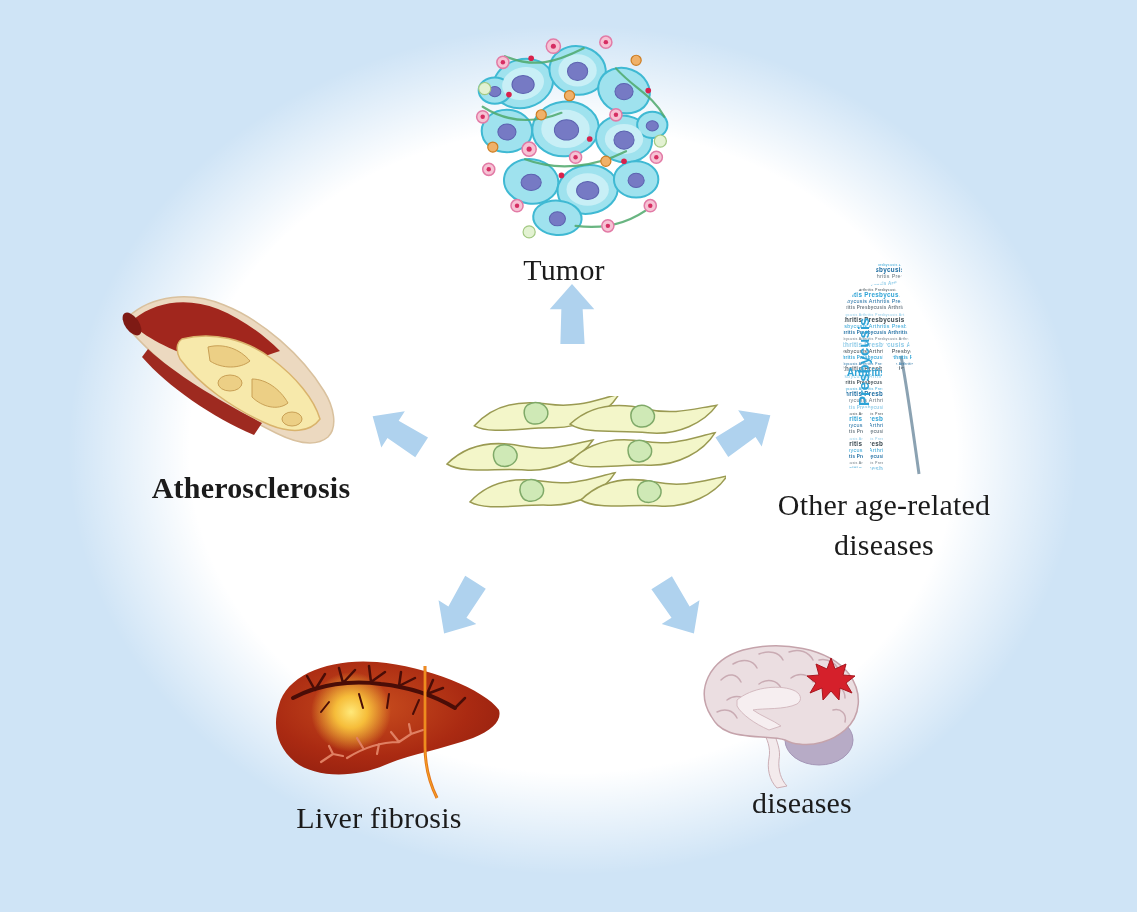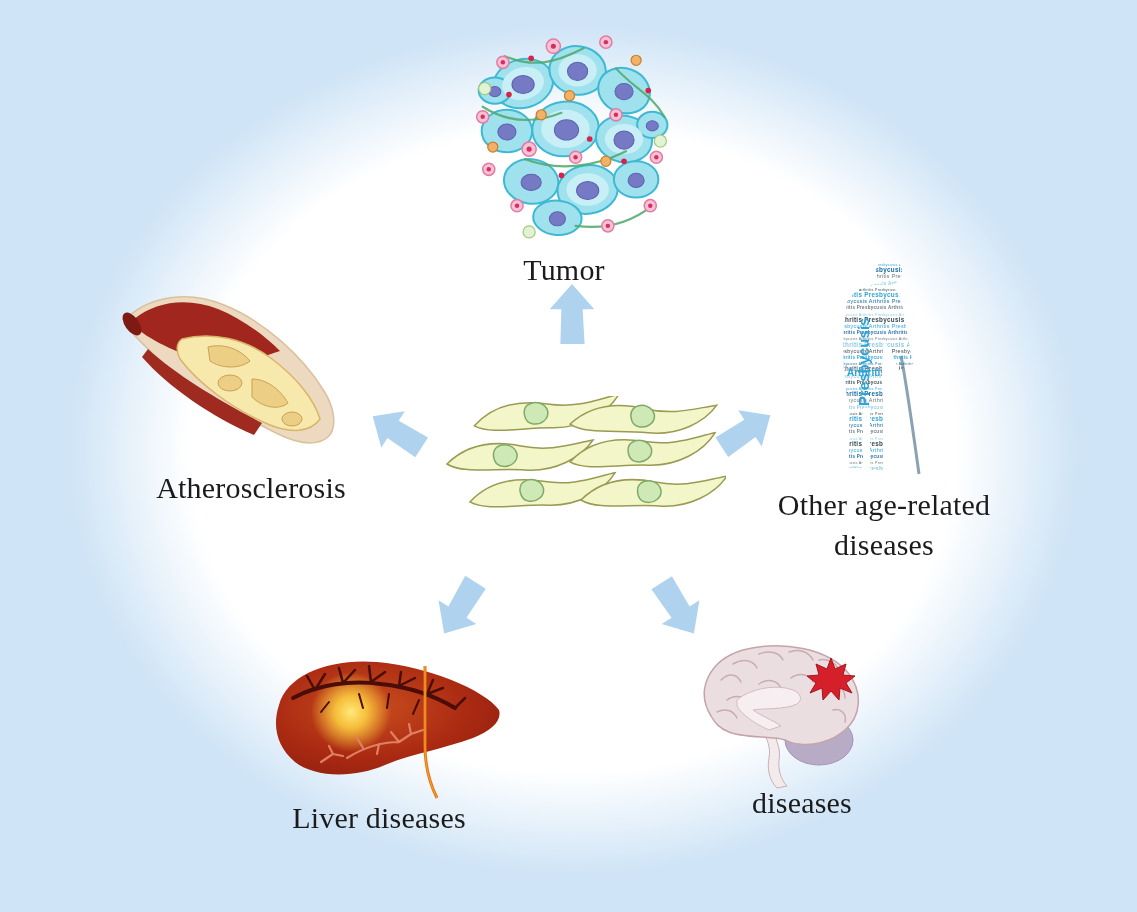--- a/index.html
+++ b/index.html
@@ -166,21 +166,21 @@
     <ellipse cx="20" cy="37" rx="7" ry="13" transform="rotate(-35 20 37)" fill="#7e1a14"></ellipse>
     <path d="M70,52 C100,44 134,52 160,72 C184,90 202,112 208,132 C198,146 178,146 158,138 C120,122 86,96 68,72 C64,64 64,56 70,52 Z" fill="#f7e9ab" stroke="#d9b36c" stroke-width="1.5"></path>
     <g fill="#eccf85" stroke="#c9a055" stroke-width="1">
       <path d="M96,60 C112,56 128,62 138,74 C128,82 110,82 98,74 Z"></path>
       <path d="M140,92 C154,92 168,102 176,116 C166,124 150,120 140,110 Z"></path>
       <ellipse cx="118" cy="96" rx="12" ry="8"></ellipse>
       <ellipse cx="180" cy="132" rx="10" ry="7"></ellipse>
     </g>
   </svg>
 
-  <div class="lbl" style="left:92px;top:468px;width:300px;">Atherosclerosis</div>
+  <div class="lbl" style="left:92px;top:468px;width:300px;font-weight:bold;">Atherosclerosis</div>
 
   <svg class="illus" style="left:432px;top:396px;width:285px;height:128px;" viewBox="0 0 285 128">
     <g fill="#f3f6c9" stroke="#9a9a52" stroke-width="1.5">
       <g transform="translate(30,4) rotate(-3)">
         <path d="M2,26 C20,8 46,2 76,8 C106,14 126,6 148,2 C136,20 110,34 80,32 C50,30 18,36 2,26 Z"></path>
         <path transform="translate(48,6)" d="M8,2 C16,-3 26,1 28,9 C29,17 21,23 12,21 C4,19 2,7 8,2 Z" fill="#cfe9b6" stroke="#7fa968"></path>
       </g>
       <g transform="translate(128,2) rotate(2)">
         <path d="M2,26 C20,8 46,2 76,8 C106,14 126,6 148,2 C136,20 110,34 80,32 C50,30 18,36 2,26 Z"></path>
         <path transform="translate(58,5)" d="M8,2 C16,-3 26,1 28,9 C29,17 21,23 12,21 C4,19 2,7 8,2 Z" fill="#cfe9b6" stroke="#7fa968"></path>
@@ -283,21 +283,21 @@
       <path d="M70,52 L62,62 M100,44 L104,58 M130,44 L128,58 M160,50 L154,64" stroke-width="2"></path>
     </g>
     <g fill="none" stroke="#e08063" stroke-width="2.2" stroke-linecap="round">
       <path d="M88,108 C104,98 122,92 140,92 M140,92 L132,82 M140,92 L152,84 M152,84 L150,74 M152,84 L164,80 M104,98 L98,88 M120,94 L118,104"></path>
       <path d="M62,112 L74,104 M74,104 L70,96 M74,104 L84,106"></path>
     </g>
     <path d="M166,16 L166,96 C166,116 170,132 178,148" fill="none" stroke="#e5751c" stroke-width="3"></path>
     <path d="M166,16 L166,96 C166,116 170,132 178,148" fill="none" stroke="#f5a623" stroke-width="1"></path>
   </svg>
 
-  <div class="lbl" style="left:220px;top:798px;width:300px;">Liver diseases</div>
+  <div class="lbl" style="left:220px;top:798px;width:300px;">Liver fibrosis</div>
 
   <svg class="illus" style="left:672px;top:638px;width:195px;height:152px;" viewBox="0 0 195 152">
     <ellipse cx="138" cy="102" rx="34" ry="25" fill="#b7abc6" stroke="#a395b6" stroke-width="1"></ellipse>
     <path d="M92,92 C96,104 100,112 98,122 C97,132 100,142 106,148 L96,150 C88,142 86,130 88,120 C90,110 86,100 82,94 Z" fill="#f3eaec" stroke="#cbaeb5" stroke-width="1"></path>
     <path d="M30,78 C14,52 28,22 62,12 C100,2 148,10 168,36 C182,55 180,78 164,92 C150,104 132,108 118,106 C112,106 108,104 104,102 C94,98 60,100 48,94 C38,90 34,85 30,78 Z" fill="#ebdee1" stroke="#c5a3ab" stroke-width="1.5"></path>
     <g fill="none" stroke="#c9abb3" stroke-width="1.5" stroke-linecap="round">
       <path d="M40,42 C48,34 56,36 60,44"></path>
       <path d="M52,26 C62,20 72,22 76,30"></path>
       <path d="M78,16 C88,12 98,14 102,22"></path>
       <path d="M108,14 C118,10 128,14 132,22"></path>

